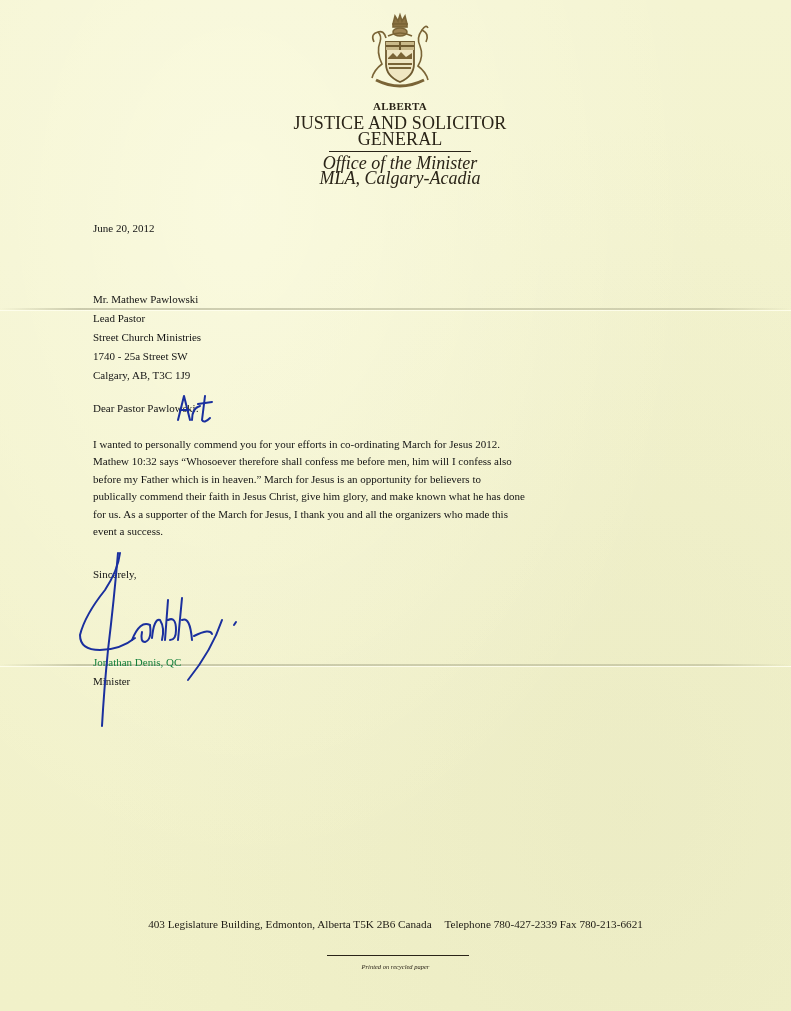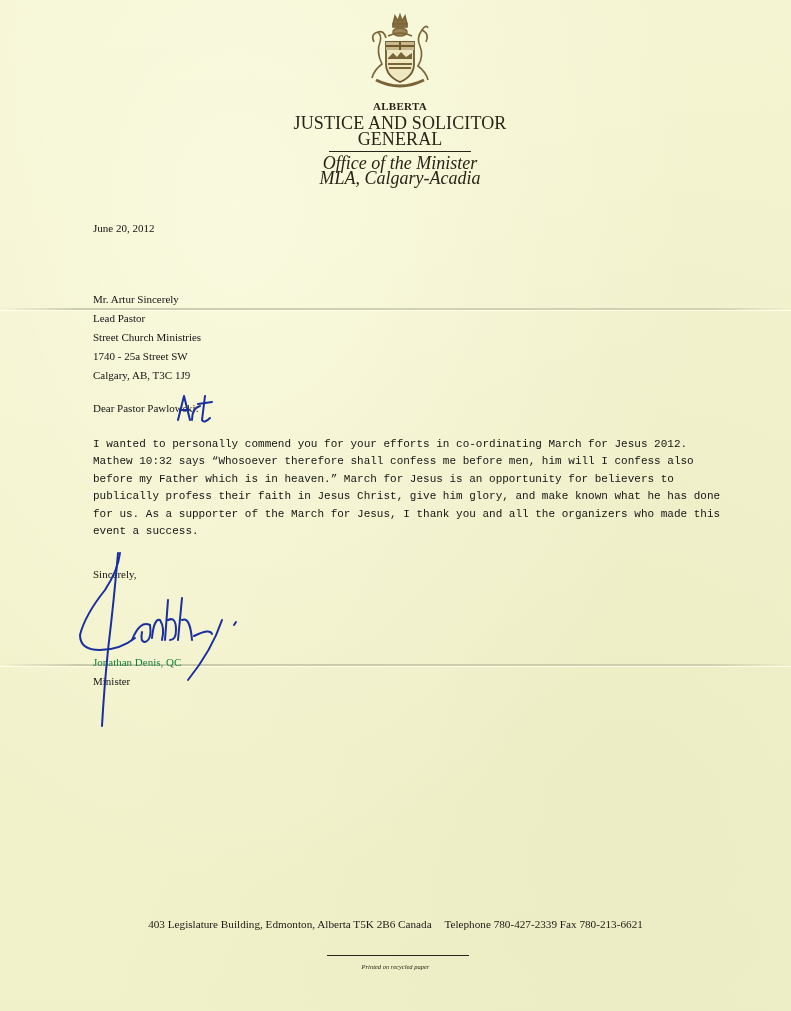--- a/index.html
+++ b/index.html
@@ -34,21 +34,21 @@
     .lh-dept { font-size: 18px; letter-spacing: 0.1px; line-height: 16px; }
     .lh-rule { width: 142px; height: 1px; background: #2a2418; margin: 4px auto 4px; }
     .lh-office, .lh-mla { font-style: italic; font-size: 18px; line-height: 15px; }
 
     .text { position: absolute; font-size: 11px; line-height: 17.4px; white-space: nowrap; }
     .date { left: 93px; top: 220px; }
     .addr { left: 93px; top: 290px; }
     .addr div { height: 19px; line-height: 19px; }
     .salutation { left: 93px; top: 400px; }
     .body-p { left: 93px; top: 436px; width: 690px; white-space: normal; }
-    .body-p div { white-space: nowrap; height: 17.4px; font-family: Liberation Mono, monospace; }
+    .body-p div { white-space: nowrap; height: 17.4px; }
     .closing { left: 93px; top: 566px; }
     .signer { left: 93px; top: 654px; color: #15803d; }
     .signer-title { left: 93px; top: 673px; text-align: right; }
 
     .sig-svg { position: absolute; left: 0; top: 0; pointer-events: none; }
 
     .footer { position: absolute; left: 0; right: 0; top: 917px; text-align: center; font-size: 11.2px; color: #1d1a14; }
     .footer .fline { line-height: 14px; white-space: nowrap; }
     .footer .fline span { margin: 0 5px; }
     .footer-rule { position: absolute; left: 327px; top: 955px; width: 142px; height: 1px; background: #2a2418; }
@@ -91,34 +91,34 @@
   <div class="lh-province">ALBERTA</div>
   <div class="lh-dept">JUSTICE AND SOLICITOR GENERAL</div>
   <div class="lh-rule"></div>
   <div class="lh-office">Office of the Minister</div>
   <div class="lh-mla">MLA, Calgary-Acadia</div>
 </div>
 
 <div class="text date">June 20, 2012</div>
 
 <div class="text addr">
-  <div>Mr. Artur Sincerely</div>
+  <div>Mr. Mathew Pawlowski</div>
   <div>Lead Pastor</div>
   <div>Street Church Ministries</div>
   <div>1740 - 25a Street SW</div>
   <div>Calgary, AB, T3C 1J9</div>
 </div>
 
 <div class="text salutation">Dear Pastor Pawlowski:</div>
 
 <div class="text body-p">
   <div>I wanted to personally commend you for your efforts in co-ordinating March for Jesus 2012.</div>
   <div>Mathew 10:32 says “Whosoever therefore shall confess me before men, him will I confess also</div>
   <div>before my Father which is in heaven.” March for Jesus is an opportunity for believers to</div>
-  <div>publically profess their faith in Jesus Christ, give him glory, and make known what he has done</div>
+  <div>publically commend their faith in Jesus Christ, give him glory, and make known what he has done</div>
   <div>for us. As a supporter of the March for Jesus, I thank you and all the organizers who made this</div>
   <div>event a success.</div>
 </div>
 
 <div class="text closing">Sincerely,</div>
 <div class="text signer">Jonathan Denis, QC</div>
 <div class="text signer-title">Minister</div>
 
 <svg class="sig-svg" width="791" height="1011">
   <g fill="none" stroke="#1a2f9e" stroke-width="2" stroke-linecap="round" stroke-linejoin="round">

